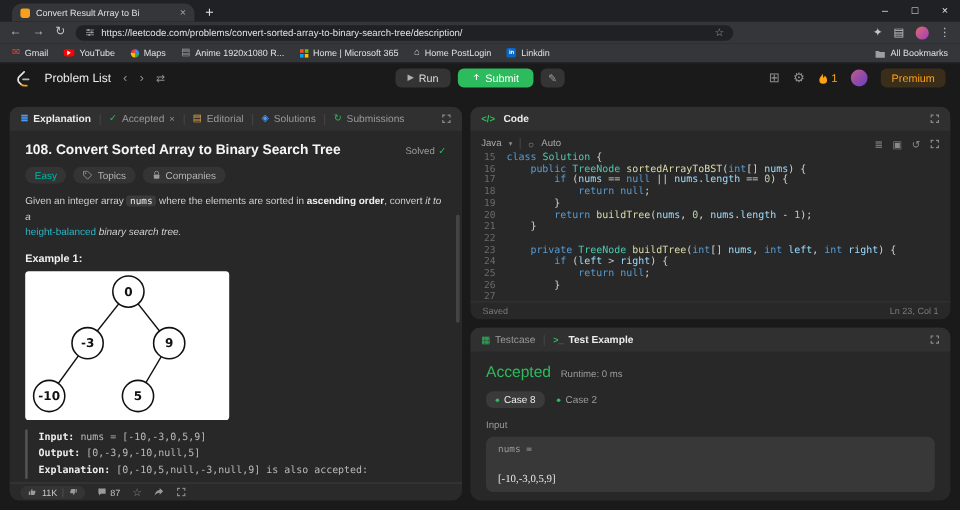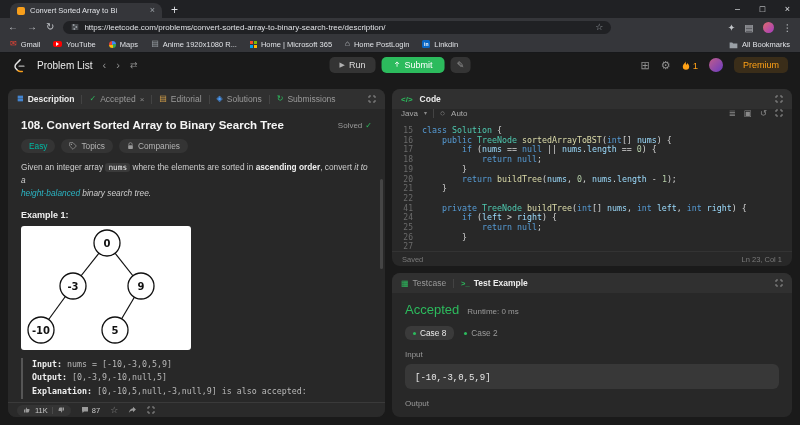--- a/index.html
+++ b/index.html
@@ -75,41 +75,41 @@
   .problem-title{font-size:11.5px;font-weight:bold;color:#f5f5f5;white-space:nowrap;flex:1;overflow:hidden}
   .solved{display:flex;align-items:center;gap:3px;color:#9a9a9a;font-size:8px;flex:none}
   .solved .ck{color:#2cbb5d;font-size:8px}
   .chips-row{display:flex;align-items:center;gap:6px;margin-top:8px}
   .chip{background:#343434;border-radius:9px;padding:2px 8px;font-size:8.3px;color:#b3b3b3;display:flex;align-items:center;gap:4px}
   .chip.easy{color:#00b8a3}
   .statement{margin-top:8px;font-size:8.3px;line-height:1.55;color:#cfcfcf;max-width:350px}
   .seg-code{font-family:"DejaVu Sans Mono",monospace;font-size:7.8px;background:#3a3a3a;border-radius:3px;padding:0 3px;color:#e8e8e8}
   .seg-bold{font-weight:bold;color:#efefef}
   .seg-italic{font-style:italic}
-  .seg-link{font-style:italic;color:#2bb5c4}
+  .seg-link{color:#2bb5c4}
   .example-label{margin-top:10px;font-size:9px;font-weight:bold;color:#f0f0f0}
   .example-image{margin-top:6px;width:170px;height:124px;background:#fff;border-radius:3px}
   .tree-edge{stroke:#111;stroke-width:1.2}
   .tree-node{fill:#fff;stroke:#111;stroke-width:1.3}
   .tree-label{fill:#111;font-size:10px;font-weight:bold;text-anchor:middle;font-family:"DejaVu Sans",sans-serif}
   .example-pre{margin-top:8px;border-left:2px solid #565656;padding-left:9px;font-family:"DejaVu Sans Mono",monospace;font-size:8.3px;line-height:1.65;color:#b9b9b9;white-space:pre}
   .example-pre b{color:#eee}
   .lp-scrollbar{position:absolute;right:2px;top:70px;width:3px;height:90px;background:#454545;border-radius:2px}
   .lp-footer{height:15px;border-top:1px solid #3a3a3a;background:#2a2a2a;display:flex;align-items:center;gap:10px;padding:0 9px;flex:none;color:#9a9a9a}
   .like-chip{background:#343434;border-radius:8px;height:11px;display:flex;align-items:center;gap:4px;padding:0 6px}
   .cnt{font-size:7.5px;color:#c9c9c9}
   .mini-sep{width:1px;height:7px;background:#4a4a4a}
   .ft-group{display:flex;align-items:center;gap:3px}
   .ft-star{font-size:9px;color:#8a8a8a;line-height:1}
   .icon-svg{display:block}
 
   
   .code-tag{color:#2cbb5d;font-weight:bold;font-size:8px}
   .panel-title{color:#ececec;font-weight:600}
-  .ed-toolbar{height:15px;display:flex;align-items:flex-start;gap:6px;padding:0 9px;flex:none;font-size:8px;color:#aaa}
+  .ed-toolbar{height:15px;display:flex;align-items:flex-end;gap:6px;padding:0 9px;flex:none;font-size:8px;color:#aaa}
   .ed-caret{font-size:6px;color:#8a8a8a}
   .ed-icon{color:#8a8a8a;font-size:8.5px;line-height:1}
   .ed-icons{margin-left:auto;display:flex;align-items:center;gap:8px}
   .code-area{flex:1;padding-top:2px;font-family:"DejaVu Sans Mono",monospace;font-size:8.3px;line-height:9.7px;overflow:hidden}
   .code-row{display:flex}
   .gutter{width:30px;text-align:right;padding-right:9px;color:#6b6b6b;flex:none;font-size:8px}
   .code-text{white-space:pre}
   .tok-k{color:#569cd6}.tok-t{color:#4ec9b0}.tok-f{color:#dcdcaa}
   .tok-v{color:#9cdcfe}.tok-n{color:#b5cea8}.tok-w,.tok-o{color:#d4d4d4}
   .ed-status{height:15px;border-top:1px solid #333;display:flex;align-items:center;justify-content:space-between;padding:0 10px;font-size:7.5px;color:#7a7a7a;flex:none}
@@ -121,31 +121,31 @@
   .status-row{display:flex;align-items:baseline;gap:8px}
   .status-accepted{color:#2cbb5d;font-size:13px;font-weight:500}
   .runtime{color:#9a9a9a;font-size:8px}
   .cases-row{margin-top:9px;display:flex;align-items:center;gap:10px}
   .case-chip{background:#3a3a3a;border-radius:6px;padding:2px 8px;font-size:8.3px;color:#ececec;display:flex;align-items:center}
   .case-plain{font-size:8.3px;color:#9a9a9a;display:flex;align-items:center}
   .case-dot{width:3px;height:3px;border-radius:50%;background:#2cbb5d;display:inline-block;margin-right:4px}
   .io-label{margin-top:10px;font-size:8px;color:#9a9a9a}
   .input-box{margin-top:5px;background:#383838;border-radius:6px;padding:6px 10px}
   .input-name{font-family:"DejaVu Sans Mono",monospace;font-size:7.8px;color:#9a9a9a}
-  .input-value{font-family:Liberation Mono, monospace;font-size:9px;color:#e8e8e8;margin-top:3px}
+  .input-value{font-family:Liberation Serif, serif;font-size:9px;color:#e8e8e8;margin-top:15px}
 </style>
 </head>
 <body>
 
 <div class="screen">
 
   <div class="tabstrip">
     <div class="tab">
       <span class="tab-favicon"></span>
-      <span class="tab-title">Convert Sorted Array to Bi</span>
+      <span class="tab-title">Convert Result Array to Bi</span>
       <span class="tab-close">×</span>
     </div>
     <span class="newtab-btn">+</span>
     <div class="win-controls">
       <span class="win-btn">–</span>
       <span class="win-btn">□</span>
       <span class="win-btn">×</span>
     </div>
   </div>
 
@@ -255,21 +255,21 @@
       <span class="chip-premium">Premium</span>
     </div>
   </div>
 
   <div class="workspace">
 
     <div class="panel left-panel">
       <div class="panel-head">
         <div class="tab-item active">
           <span class="ticon blue">≣</span>
-          <span>Description</span>
+          <span>Explanation</span>
         </div>
         <div class="sep"></div>
         <div class="tab-item">
           <span class="ticon green">✓</span>
           <span>Accepted</span>
           <span class="tab-x">×</span>
         </div>
         <div class="sep"></div>
         <div class="tab-item">
           <span class="ticon orange">▤</span>
@@ -428,21 +428,21 @@
             </div>
             <div class="code-row">
               <span class="gutter">21</span>
               <span class="code-text"><span class="tok-w">    }</span></span>
             </div>
             <div class="code-row">
               <span class="gutter">22</span>
               <span class="code-text"></span>
             </div>
             <div class="code-row">
-              <span class="gutter">41</span>
+              <span class="gutter">23</span>
               <span class="code-text"><span class="tok-w">    </span><span class="tok-k">private</span><span class="tok-w"> </span><span class="tok-t">TreeNode</span><span class="tok-w"> </span><span class="tok-f">buildTree</span><span class="tok-w">(</span><span class="tok-k">int</span><span class="tok-w">[] </span><span class="tok-v">nums</span><span class="tok-w">, </span><span class="tok-k">int</span><span class="tok-w"> </span><span class="tok-v">left</span><span class="tok-w">, </span><span class="tok-k">int</span><span class="tok-w"> </span><span class="tok-v">right</span><span class="tok-w">) {</span></span>
             </div>
             <div class="code-row">
               <span class="gutter">24</span>
               <span class="code-text"><span class="tok-w">        </span><span class="tok-k">if</span><span class="tok-w"> (</span><span class="tok-v">left</span><span class="tok-w"> &gt; </span><span class="tok-v">right</span><span class="tok-w">) {</span></span>
             </div>
             <div class="code-row">
               <span class="gutter">25</span>
               <span class="code-text"><span class="tok-w">            </span><span class="tok-k">return</span><span class="tok-w"> </span><span class="tok-k">null</span><span class="tok-w">;</span></span>
             </div>
@@ -487,20 +487,21 @@
                 <span class="case-dot"></span>
                 <span>Case 8</span>
               </span>
             <span class="case-plain">
                 <span class="case-dot"></span>
                 <span>Case 2</span>
               </span>
           </div>
           <div class="io-label">Input</div>
           <div class="input-box">
+            <div class="input-name">nums =</div>
             <div class="input-value">[-10,-3,0,5,9]</div>
           </div>
           <div class="io-label">Output</div>
         </div>
       </div>
 
     </div>
   </div>
 </div>
 

